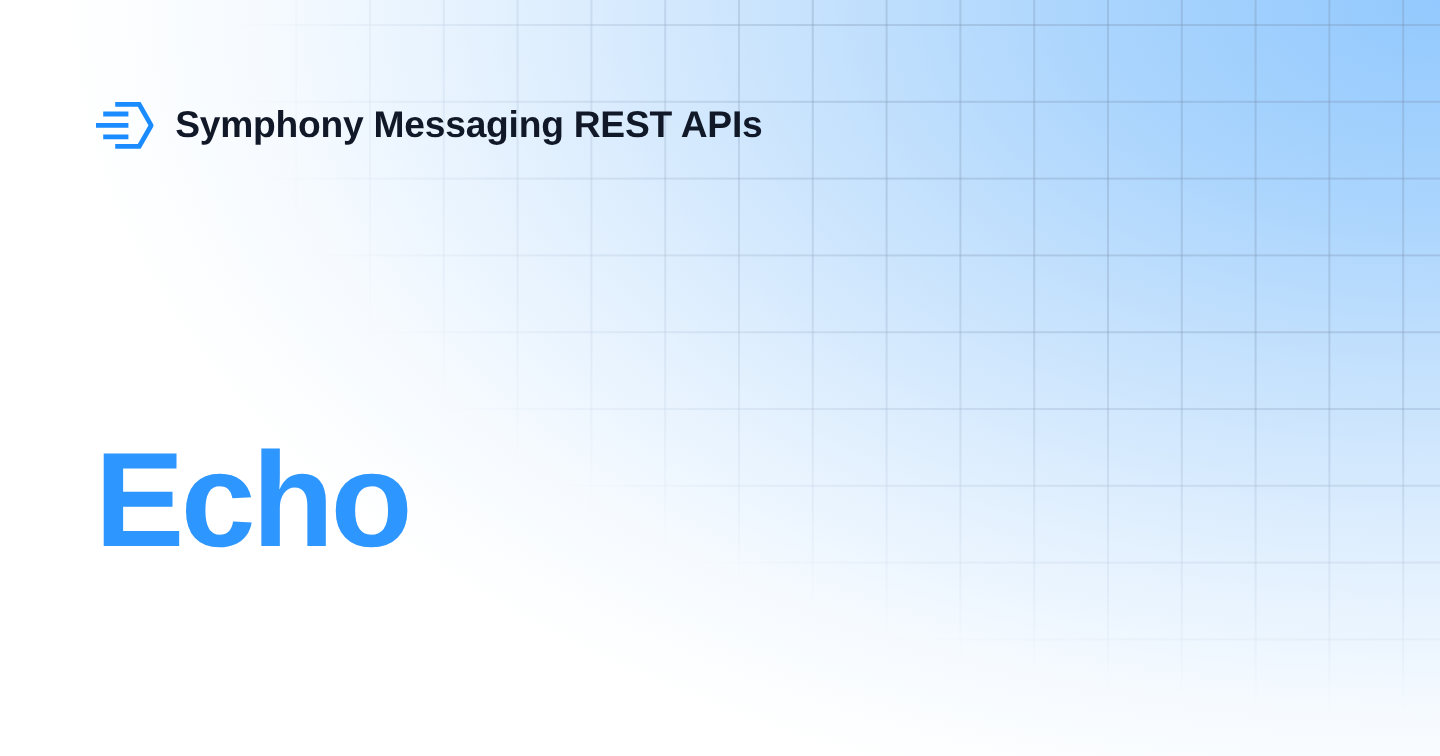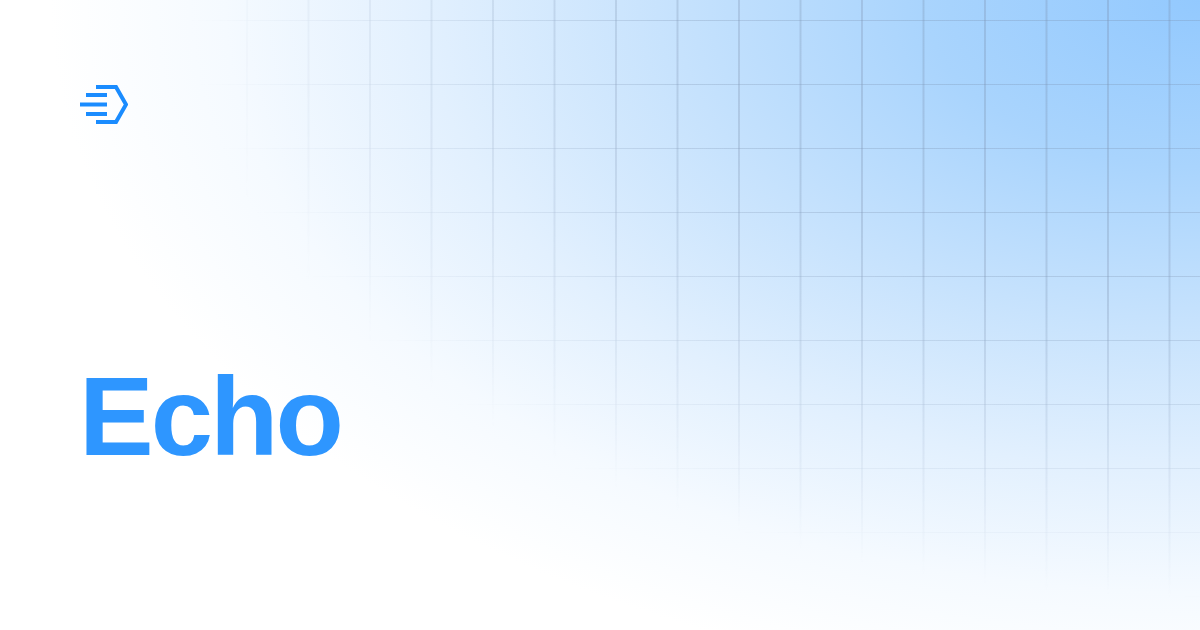--- a/index.html
+++ b/index.html
@@ -79,17 +79,18 @@
 
   <div class="header">
     <svg class="logo" viewBox="0 0 48 41" xmlns="http://www.w3.org/2000/svg">
       <g fill="none" stroke="#1a8cff" stroke-width="4" stroke-linecap="butt" stroke-linejoin="miter">
         <polyline points="16,3 36,3 46,20.5 36,38 16,38"></polyline>
         <line x1="6" y1="11" x2="27" y2="11"></line>
         <line x1="0" y1="20.5" x2="27" y2="20.5"></line>
         <line x1="6" y1="30" x2="27" y2="30"></line>
       </g>
     </svg>
+    <span class="brand-title">Symphony Messaging REST APIs</span>
   </div>
 
   <h1 class="page-title">Echo</h1>
 
 </div>
 
 </body></html>

